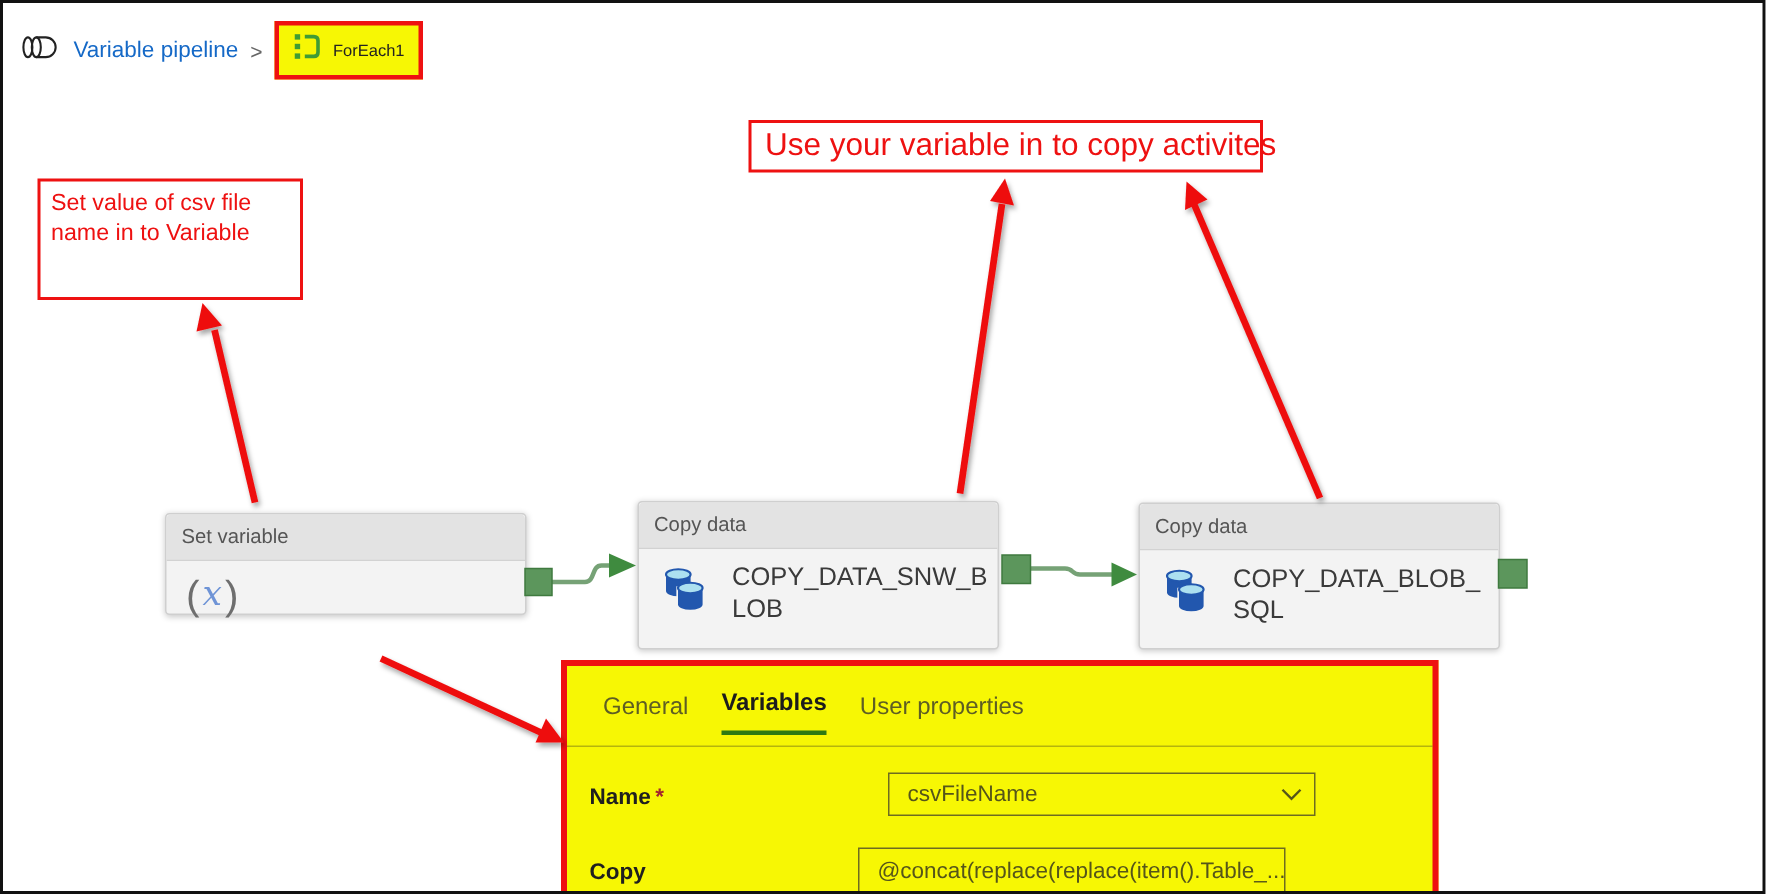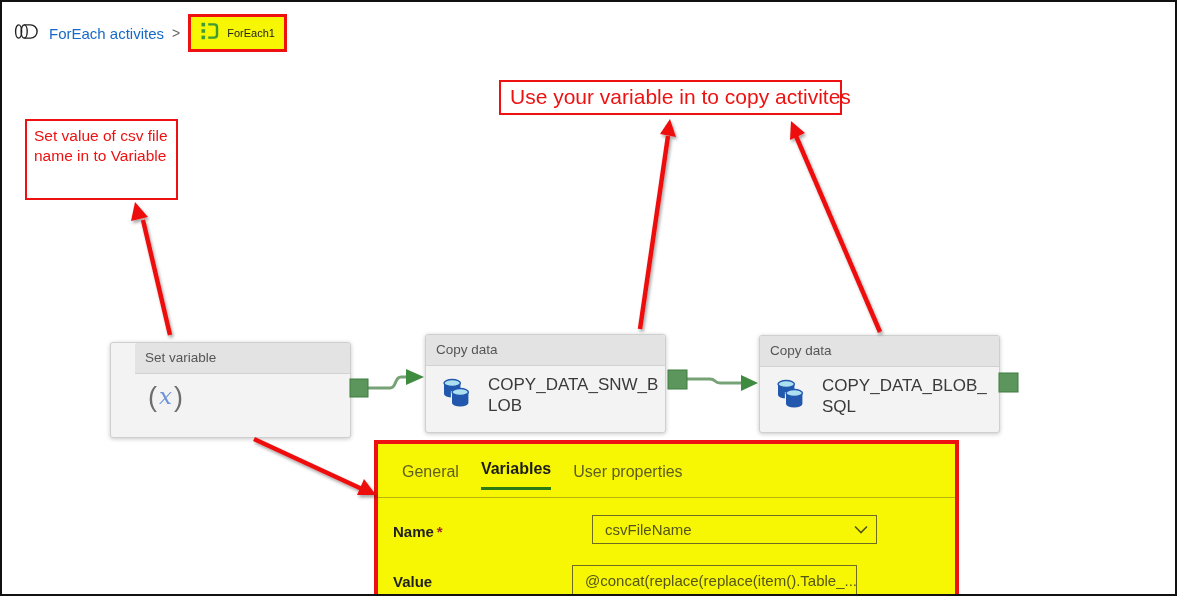--- a/index.html
+++ b/index.html
@@ -9,30 +9,30 @@
     font-family:"Liberation Sans", sans-serif;
   }
   
   .breadcrumb{position:absolute;left:12px;top:12px;display:flex;align-items:center;gap:8px;z-index:3;}
   .crumb-link{color:#1569c7;font-size:15px;text-decoration:none;cursor:pointer;}
   .crumb-sep{color:#666;font-size:14px;}
   .foreach-chip{display:flex;align-items:center;gap:7px;padding:4px 9px;background:#f7f704;border:3px solid #ee1111;}
   .foreach-chip .chip-label{font-size:11px;color:#222;}
   
   .note{position:absolute;border:2px solid #ee1111;color:#ee1111;background:#fff;box-sizing:border-box;z-index:2;}
-  .note1{left:23px;top:117px;width:153px;height:81px;font-size:15.5px;line-height:1.3;padding:5px 7px;}
+  .note1{left:23px;top:117px;width:177px;height:81px;font-size:15.5px;line-height:1.3;padding:5px 7px;}
   .note2{left:497px;top:78px;width:343px;height:35px;font-size:21px;line-height:30px;padding:0 0 0 9px;white-space:nowrap;}
   
   .node{position:absolute;width:241px;background:#f3f3f3;border:1px solid #cfcfcf;border-radius:3px;
         box-shadow:0 1px 4px rgba(0,0,0,.22);box-sizing:border-box;z-index:1;cursor:pointer;}
   .node-header{height:30px;line-height:30px;background:#e3e3e3;border-bottom:1px solid #d2d2d2;
         padding-left:10px;font-size:13.5px;color:#555;border-radius:3px 3px 0 0;}
   .node-body{display:flex;align-items:center;gap:13px;padding:8px 6px 8px 13px;}
   .node-title{font-size:17px;color:#3a3a3a;line-height:1.25;width:178px;overflow-wrap:anywhere;}
-  .node-setvar{left:108px;top:340px;height:96px;padding-left:24px;}
+  .node-setvar{left:108px;top:340px;height:68px;}
   .node-copy1{left:423px;top:332px;height:99px;}
   .node-copy2{left:757px;top:333px;height:98px;}
   .fx{font-size:27px;color:#6e6e6e;font-weight:300;display:flex;align-items:center;}
   .fx i{font-family:"DejaVu Serif", serif;font-style:italic;color:#6f94d6;font-size:23px;margin:0 2px 3px 2px;}
   
   .overlay{position:absolute;left:0;top:0;z-index:5;pointer-events:none;}
   
   .panel{position:absolute;left:372px;top:438px;width:585px;height:170px;background:#f7f704;
          border:4px solid #ee1111;box-sizing:border-box;z-index:4;}
   .tabs{position:absolute;left:24px;top:16px;display:flex;gap:22px;align-items:flex-end;}
@@ -54,21 +54,21 @@
 <div class="frame">
 
   <div class="breadcrumb">
     <span>
       <svg width="27" height="17" viewBox="0 0 27 17" fill="none">
         <ellipse cx="4.6" cy="8.5" rx="3" ry="6.6" stroke="#222" stroke-width="1.4"></ellipse>
         <ellipse cx="10.2" cy="8.5" rx="3" ry="6.6" stroke="#222" stroke-width="1.4"></ellipse>
         <path d="M10.2 1.9 H16.5 A6.6 6.6 0 0 1 16.5 15.1 H10.2" stroke="#222" stroke-width="1.4"></path>
       </svg>
     </span>
-    <a class="crumb-link">ForEach activites</a>
+    <a class="crumb-link">Variable pipeline</a>
     <span class="crumb-sep">&gt;</span>
     <div class="foreach-chip">
       <span>
         <svg width="20" height="20" viewBox="0 0 20 20" fill="none">
           <rect x="1.5" y="1.8" width="3.6" height="3.6" fill="#3f9c35"></rect>
           <rect x="1.5" y="8.2" width="3.6" height="3.6" fill="#3f9c35"></rect>
           <rect x="1.5" y="14.6" width="3.6" height="3.6" fill="#3f9c35"></rect>
           <path d="M8.2 3.4 H14.2 Q17 3.4 17 6.2 V13.8 Q17 16.6 14.2 16.6 H8.2" stroke="#3f9c35" stroke-width="2.4"></path>
         </svg>
       </span>
@@ -166,17 +166,17 @@
     </div>
     <div class="control dropdown">
       <span>csvFileName</span>
       <span class="chev">
         <svg width="14" height="9" viewBox="0 0 14 9" fill="none">
             <path d="M1 1.5 L7 7.5 L13 1.5" stroke="#55551a" stroke-width="1.6"></path>
           </svg>
       </span>
     </div>
 
-    <div class="fld-label" style="top:129px;">Value</div>
+    <div class="fld-label" style="top:129px;">Copy</div>
     <div class="control textbox">@concat(replace(replace(item().Table_...</div>
   </div>
 
 </div>
 
 </body></html>

